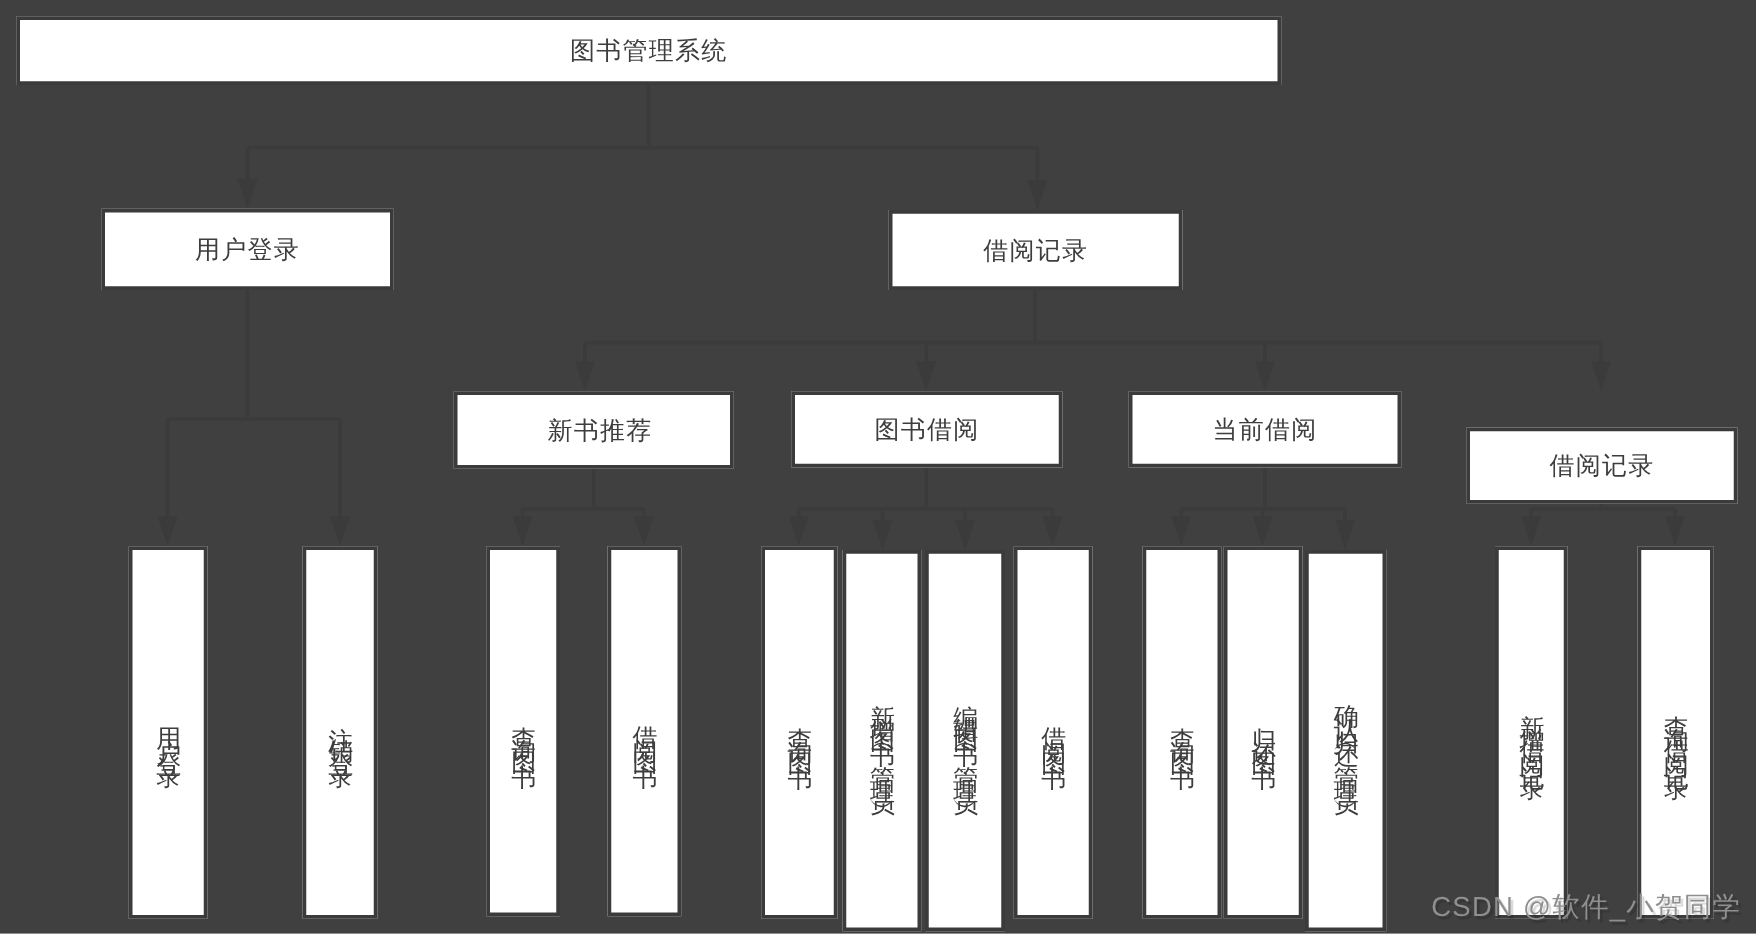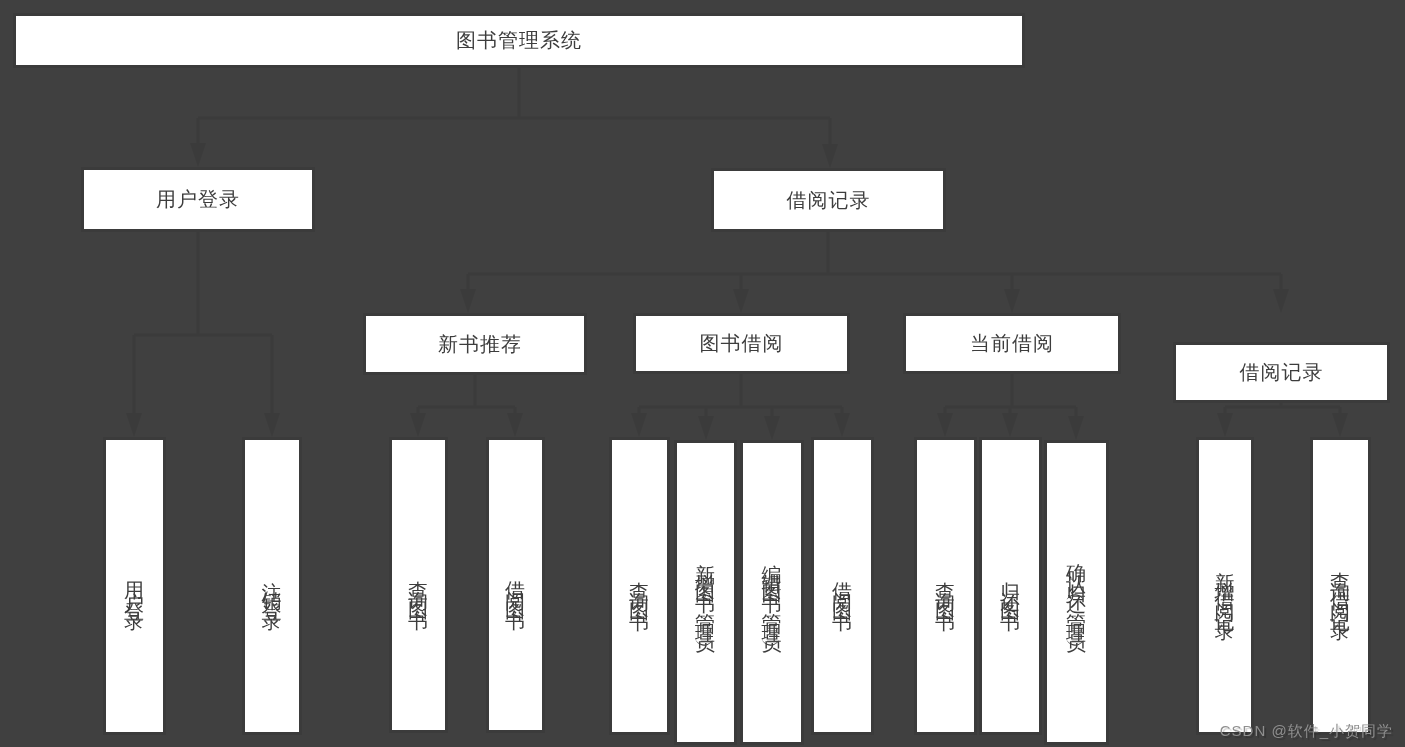--- a/index.html
+++ b/index.html
@@ -27,21 +27,21 @@
   .vbox{
     writing-mode:vertical-lr;
     letter-spacing:10px;
     text-align:center;
     line-height:1;
   }
   .watermark{
     position:absolute;
     right:12px;
     bottom:6px;
-    font-size:15px;
+    font-size:22px;
     color:#8f8f8f;
     text-shadow:2px 2px 1px rgba(0,0,0,0.18);
     letter-spacing:1px;
     z-index:5;
     white-space:nowrap;
   }
 </style>
 </head>
 <body>
 

